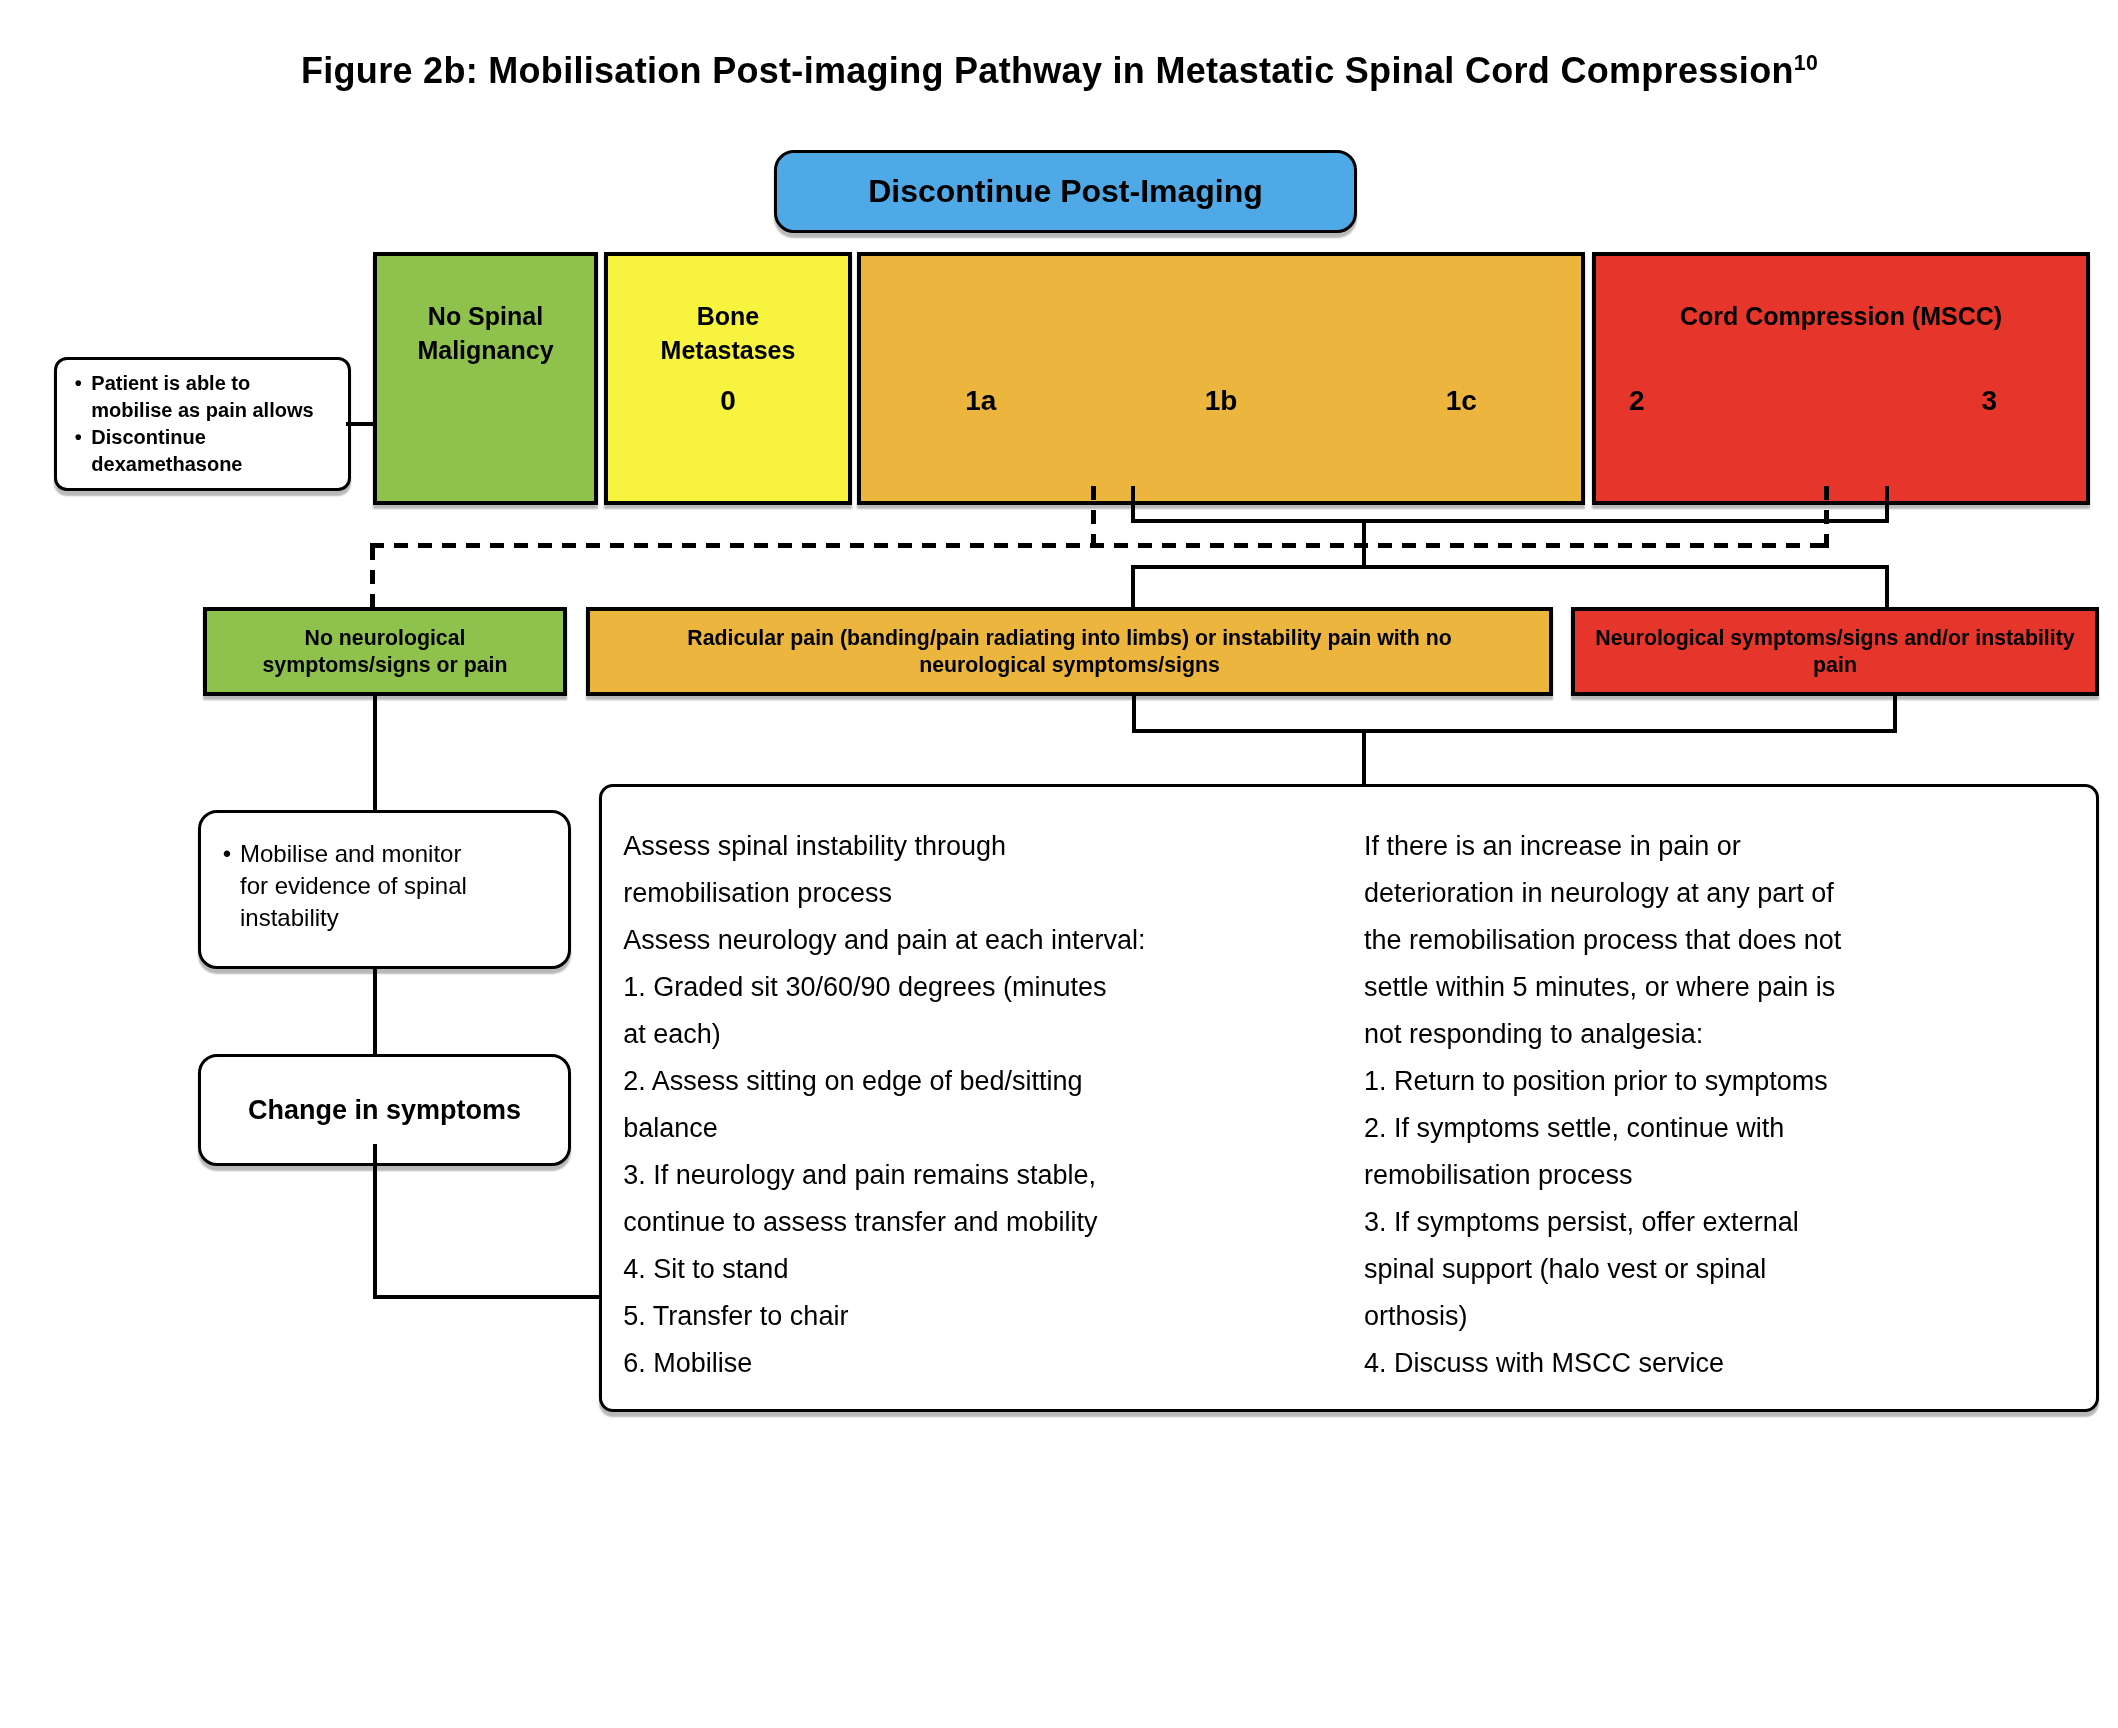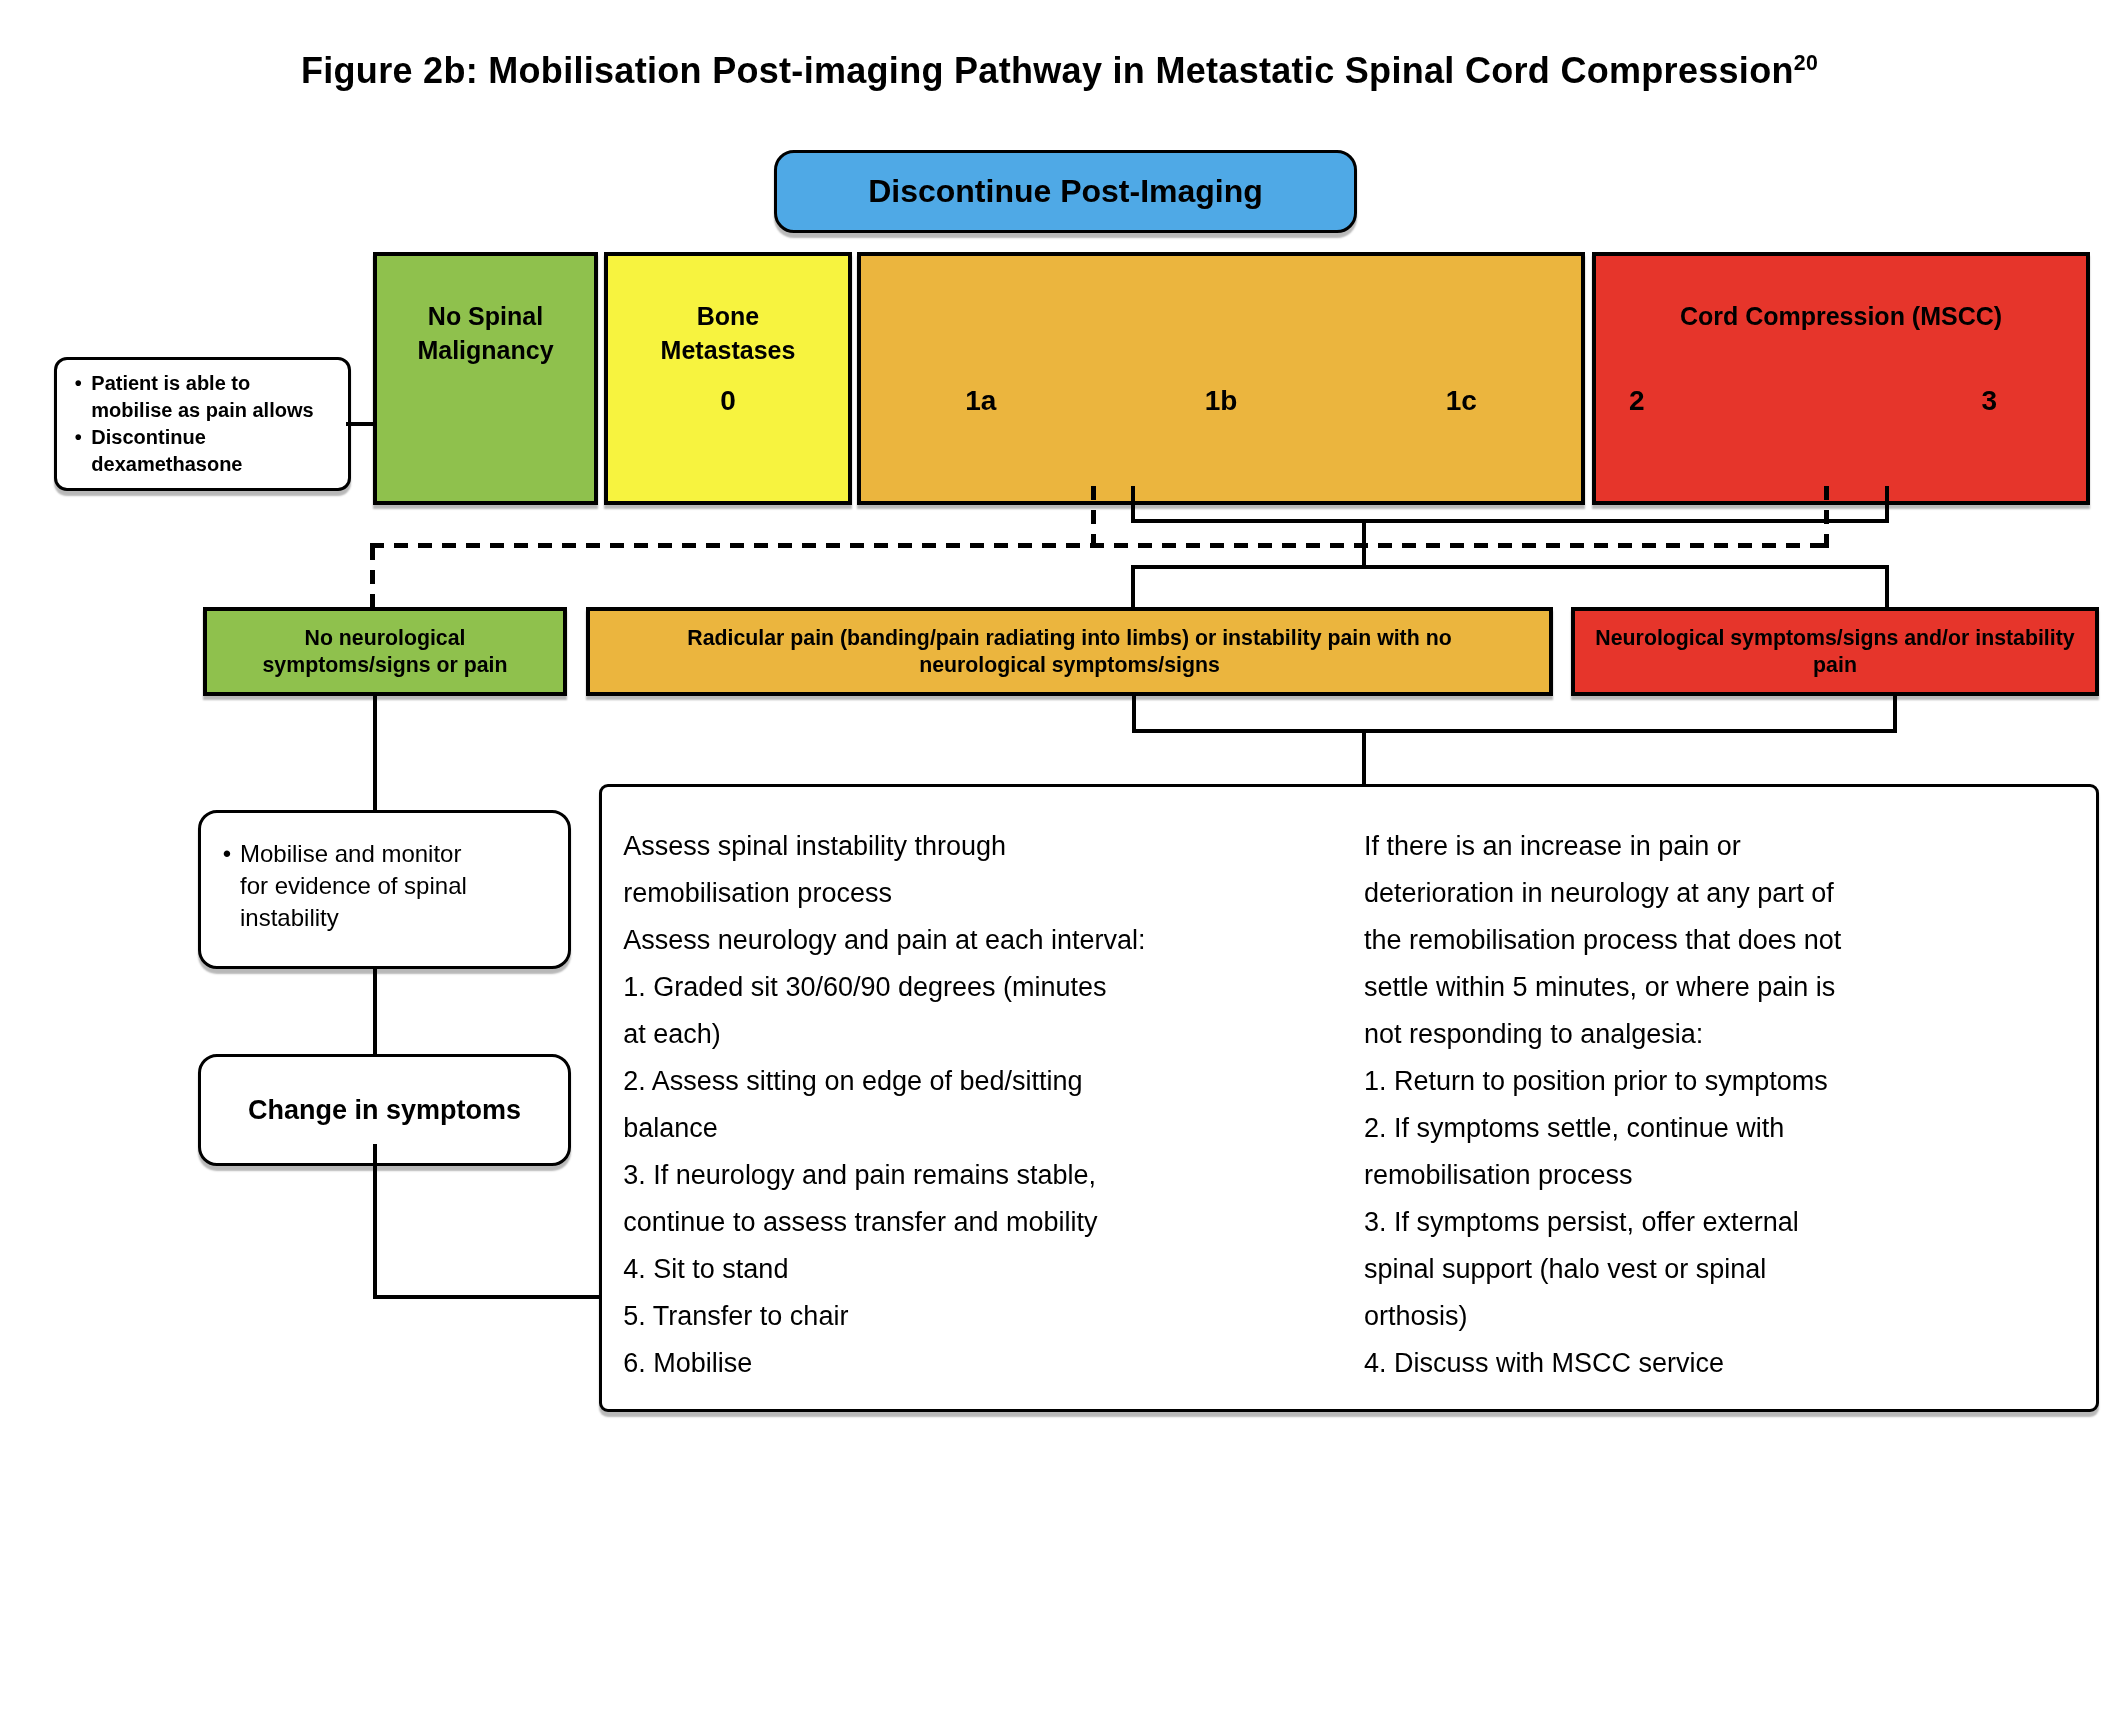--- a/index.html
+++ b/index.html
@@ -36,38 +36,38 @@
            font-size:21.3px;line-height:27px;font-weight:600;white-space:pre-line;
            box-shadow:0 3.6px 1.8px rgba(0,0,0,0.28);}
   
   .monitor{left:198px;top:810px;width:373px;height:159px;border-radius:19px;
            padding:25px 10.7px 0 13px;box-sizing:border-box;}
   .monitor .bullet-row{font-size:24px;line-height:32px;}
   .monitor .bullet-text{white-space:pre-line;}
   .change{left:198px;top:1054px;width:373px;height:112px;border-radius:19px;
           display:flex;align-items:center;justify-content:center;font-size:27px;font-weight:bold;}
   
-  .panel{left:599px;top:784px;width:1500px;height:628px;border-radius:9px;}
+  .panel{left:599px;top:784px;width:1500px;height:628px;border-radius:14px;}
   .panel-col{position:absolute;top:36px;width:734px;font-size:27px;line-height:47px;white-space:pre-line;}
   .panel-col.left{left:21.3px;}
   .panel-col.right{left:762px;}
   
   .line{position:absolute;background:#000;}
   .dash-h{position:absolute;height:5.3px;
     background:repeating-linear-gradient(to right,#000 0 14.2px,transparent 14.2px 24px);}
   .dash-v{position:absolute;width:5.3px;
     background:repeating-linear-gradient(to bottom,#000 0 14.2px,transparent 14.2px 24px);}
 </style>
 </head>
 <body>
 
 <div id="canvas">
 
   <div class="abs fig-title">
-    <span>Figure 2b: Mobilisation Post-imaging Pathway in Metastatic Spinal Cord Compression</span><sup>20</sup>
+    <span>Figure 2b: Mobilisation Post-imaging Pathway in Metastatic Spinal Cord Compression</span><sup>10</sup>
   </div>
 
   <div class="abs node flow-header" style="background: rgb(79, 169, 230);">
     <span>Discontinue Post-Imaging</span>
   </div>
 
   <div class="abs cat" style="left: 373px; width: 225px; background: rgb(143, 193, 77);">
     <div class="cat-label">No Spinal
 Malignancy</div>
   </div>

